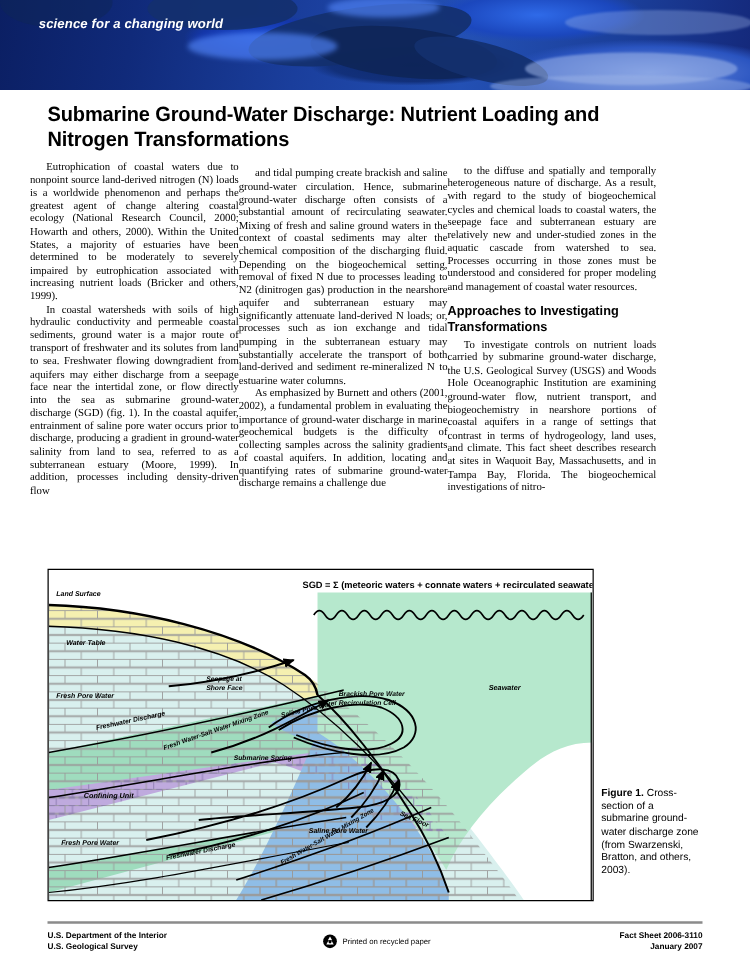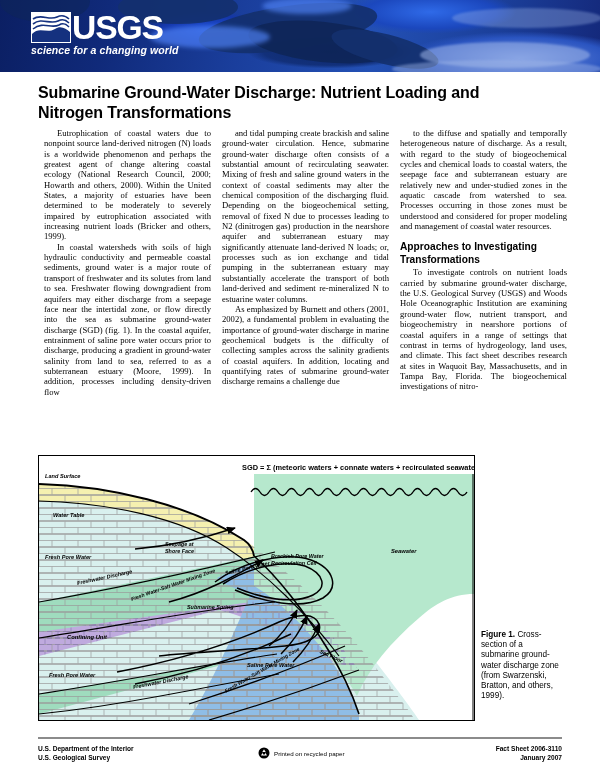--- a/index.html
+++ b/index.html
@@ -54,22 +54,22 @@
   
   .title{
     position:absolute;left:38px;top:82px;width:524px;
     font-family:"Liberation Sans", sans-serif;
     font-weight:bold;font-size:16.5px;line-height:20px;
     color:#000;letter-spacing:-0.1px;
     transform:scaleX(.97);transform-origin:left top;
   }
   
   .cols{
-    position:absolute;left:44px;top:128px;width:524px;
-    display:flex;gap:11px;
+    position:absolute;left:24px;top:128px;width:524px;
+    display:flex;align-items:center;
   }
   .col{width:167px;}
   .col p{
     margin:0;font-size:8.6px;line-height:10.35px;
     text-align:justify;text-indent:13px;
     color:#000;
     -webkit-hyphens:none;hyphens:none;
   }
   .sect-head{
     font-family:"Liberation Sans", sans-serif;
@@ -120,31 +120,20 @@
   <div class="land2" style="left:248px;top:22px;width:150px;height:40px;transform:rotate(6deg);"></div>
   <div class="land" style="left:330px;top:34px;width:110px;height:30px;transform:rotate(14deg);"></div>
   <div class="bright" style="left:150px;top:26px;width:120px;height:22px;"></div>
   <div class="bright" style="left:262px;top:-2px;width:90px;height:16px;"></div>
   <div class="surf" style="left:420px;top:42px;width:170px;height:26px;"></div>
   <div class="surf" style="left:452px;top:8px;width:150px;height:20px;opacity:.35;"></div>
   <div class="surf" style="left:392px;top:60px;width:210px;height:18px;opacity:.45;"></div>
   <div class="land2" style="left:0px;top:-18px;width:90px;height:40px;opacity:.5;"></div>
 
   <div class="usgs-logo">
-    <div style="white-space:nowrap;">
-      <span class="usgs-wave">
-        <svg width="40" height="31" viewBox="0 0 40 31">
-          <rect x="0" y="0" width="40" height="31" fill="#ffffff"></rect>
-          <path d="M2,7 C10,1 18,9 26,5 C32,2 36,5 38,7" stroke="#15317f" stroke-width="1.6" fill="none"></path>
-          <path d="M2,12 C11,5 19,13 27,9 C33,6 36,9 38,11" stroke="#15317f" stroke-width="1.6" fill="none"></path>
-          <path d="M2,17 C12,9 20,17 28,13 C33,10 36,13 38,15" stroke="#15317f" stroke-width="1.6" fill="none"></path>
-          <path d="M1,30 L1,22 C8,14 16,22 24,17 C30,13 35,17 39,20 L39,30 Z" fill="#15317f"></path>
-        </svg>
-      </span><span class="usgs-word">USGS</span>
-    </div>
     <div class="usgs-tag">science for a changing world</div>
   </div>
 </div>
 
 <div class="title">Submarine Ground-Water Discharge:  Nutrient Loading and Nitrogen Transformations</div>
 
 <div class="cols">
   <div class="col">
     <p>Eutrophication of coastal waters due to nonpoint source land-derived nitrogen (N) loads is a worldwide phenomenon and perhaps the greatest agent of change altering coastal ecology (National Research Council, 2000; Howarth and others, 2000). Within the United States, a majority of estuaries have been determined to be moderately to severely impaired by eutrophication associated with increasing nutrient loads (Bricker and others, 1999).</p>
     <p>In coastal watersheds with soils of high hydraulic conductivity and permeable coastal sediments, ground water is a major route of transport of freshwater and its solutes from land to sea. Freshwater flowing downgradient from aquifers may either discharge from a seepage face near the intertidal zone, or flow directly into the sea as submarine ground-water discharge (SGD) (fig. 1). In the coastal aquifer, entrainment of saline pore water occurs prior to discharge, producing a gradient in ground-water salinity from land to sea, referred to as a subterranean estuary (Moore, 1999). In addition, processes including density-driven flow</p>
@@ -280,21 +269,21 @@
 
     <div style="position:absolute;left:281px;top:192px;font-size:5.4px;font-weight:bold;font-style:italic;
                 transform:rotate(24deg);transform-origin:left center;">Sea Floor</div>
 
     <div style="position:absolute;left:208px;top:206px;font-size:5.6px;font-weight:bold;font-style:italic;">Saline Pore Water</div>
   </div>
 </div>
 
 <div class="figcap">
   <b>Figure 1.</b>
-  <span>Cross-section of a submarine ground-water discharge zone (from Swarzenski, Bratton, and others, 1999).</span>
+  <span>Cross-section of a submarine ground-water discharge zone (from Swarzenski, Bratton, and others, 2003).</span>
 </div>
 
 <div class="foot-rule"></div>
 <div class="foot-left">
   <div>U.S. Department of the Interior</div>
   <div>U.S. Geological Survey</div>
 </div>
 <div class="foot-mid">
   <svg class="recycle" viewBox="0 0 24 24">
     <circle cx="12" cy="12" r="11" fill="#000"></circle>

